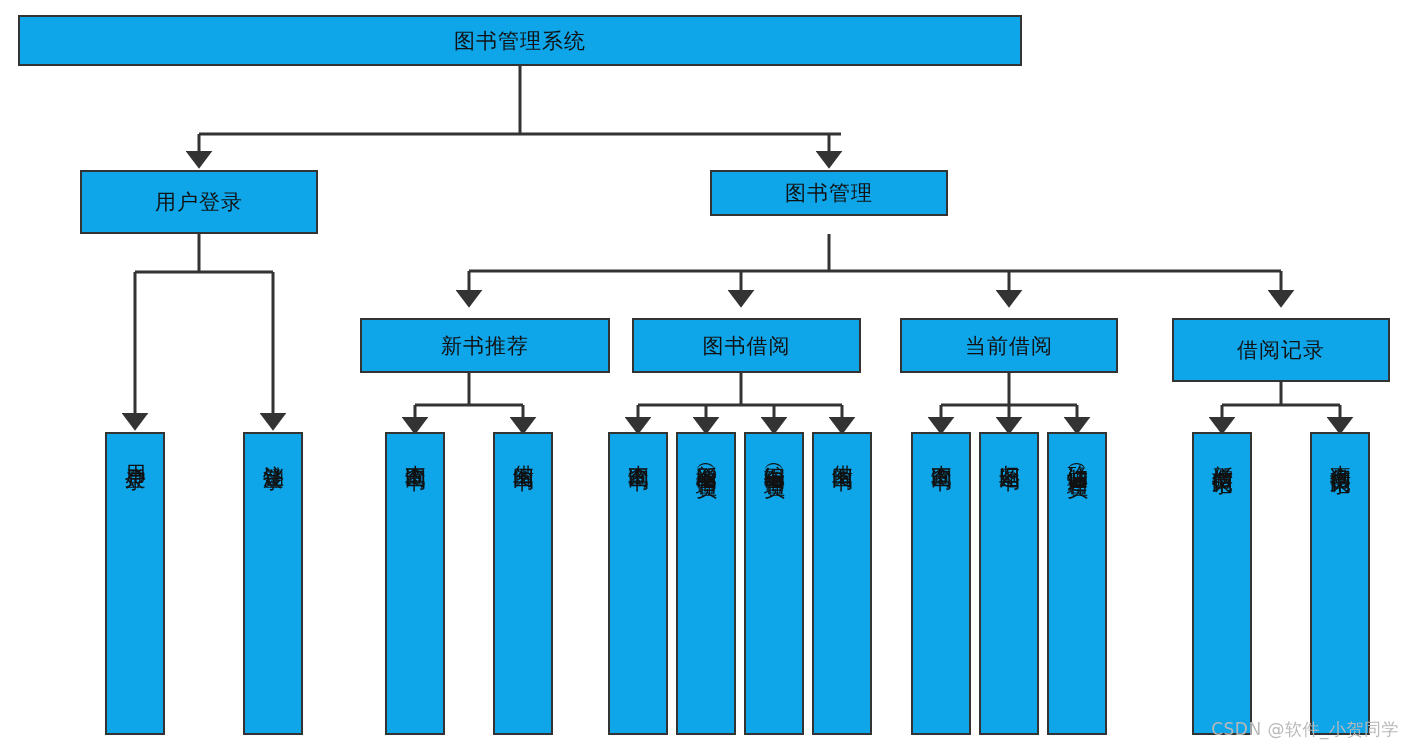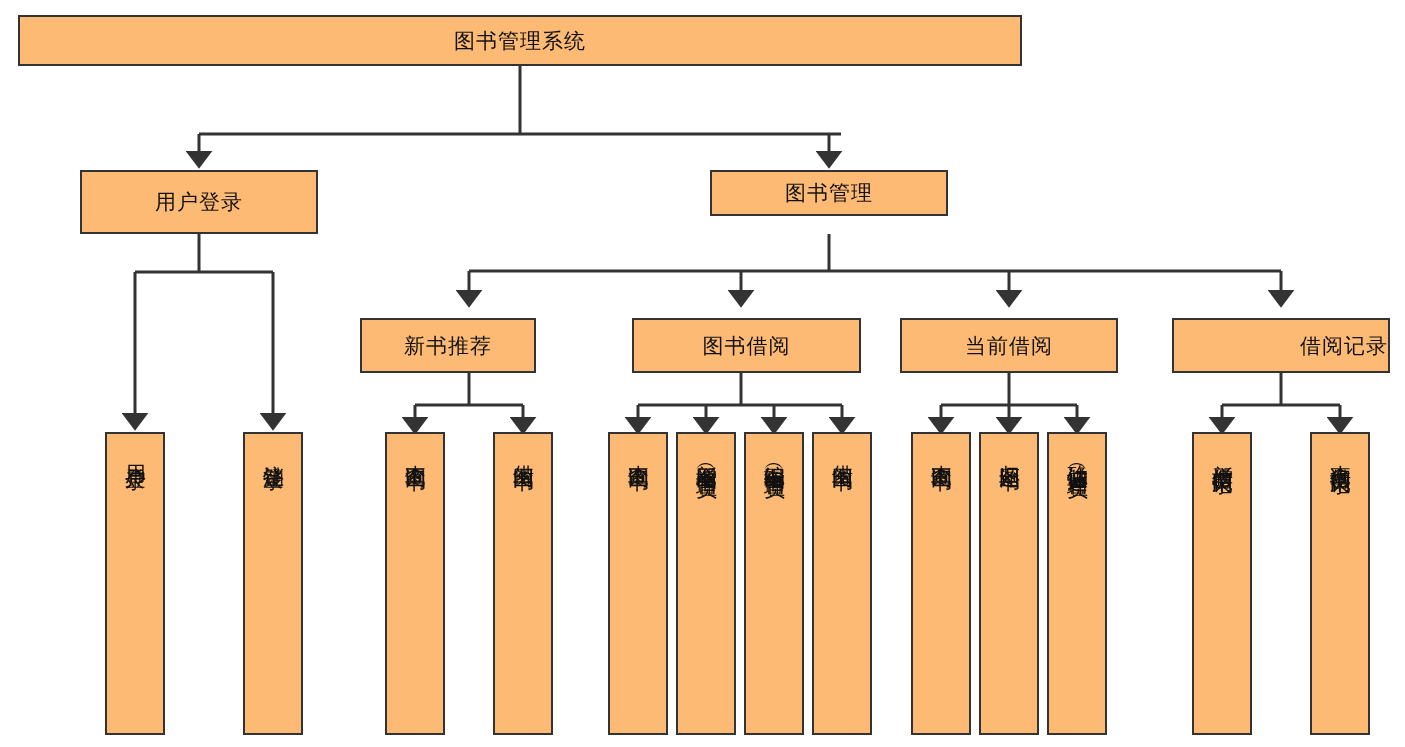--- a/index.html
+++ b/index.html
@@ -23,21 +23,21 @@
     position: absolute;
     left: 0;
     top: 0;
     width: 1405px;
     height: 747px;
     pointer-events: none;
   }
   .node {
     position: absolute;
     box-sizing: border-box;
-    background: #fdba74;
+    background: #0ea5e9;
     border: 2px solid #333333;
     display: flex;
     align-items: center;
     justify-content: center;
     color: #111111;
   }
   .node.root {
     font-size: 21px;
     letter-spacing: 1px;
   }
@@ -133,30 +133,30 @@
     <span>图书管理系统</span>
   </div>
 
   <div class="node level2" style="left:80px; top:170px; width:238px; height:64px;">
     <span>用户登录</span>
   </div>
   <div class="node level2" style="left:710px; top:170px; width:238px; height:46px;">
     <span>图书管理</span>
   </div>
 
-  <div class="node level3" style="left:360px; top:318px; width:176px; height:55px;">
+  <div class="node level3" style="left:360px; top:318px; width:250px; height:55px;">
     <span>新书推荐</span>
   </div>
   <div class="node level3" style="left:632px; top:318px; width:229px; height:55px;">
     <span>图书借阅</span>
   </div>
   <div class="node level3" style="left:900px; top:318px; width:218px; height:55px;">
     <span>当前借阅</span>
   </div>
-  <div class="node level3" style="left:1172px; top:318px; width:218px; height:55px;justify-content:flex-end;">
+  <div class="node level3" style="left:1172px; top:318px; width:218px; height:64px;">
     <span>借阅记录</span>
   </div>
 
   <div class="node leaf" style="left:105px; top:432px; width:60px; height:303px;">
     <span class="vlabel">用户登录</span>
   </div>
   <div class="node leaf" style="left:243px; top:432px; width:60px; height:303px;">
     <span class="vlabel">注销登录</span>
   </div>
 
@@ -190,14 +190,15 @@
     <span class="vlabel">确认归还（管理员）</span>
   </div>
 
   <div class="node leaf" style="left:1192px; top:432px; width:60px; height:303px;">
     <span class="vlabel">新增借阅记录</span>
   </div>
   <div class="node leaf" style="left:1310px; top:432px; width:60px; height:303px;">
     <span class="vlabel">查询借阅记录</span>
   </div>
 
+  <div class="watermark">CSDN @软件_小贺同学</div>
 
 </div>
 
 </body></html>

